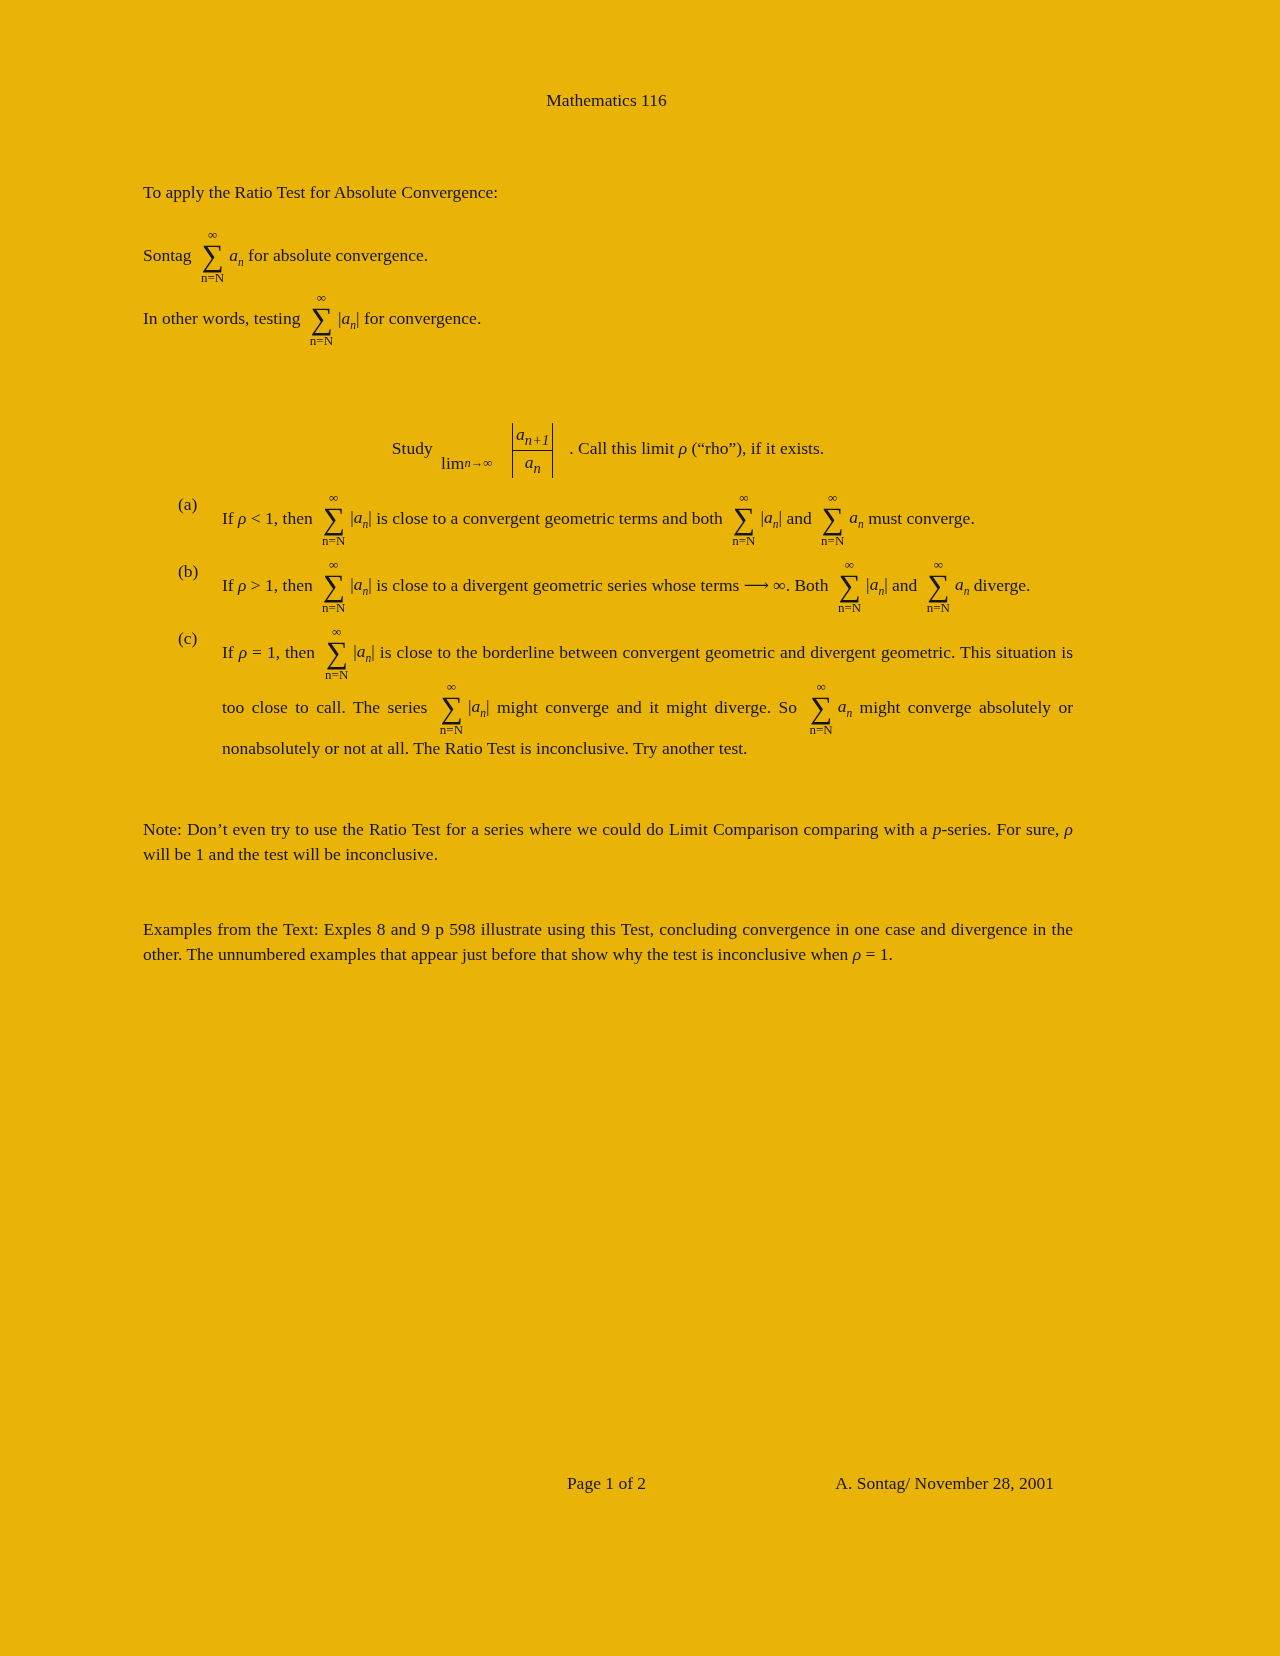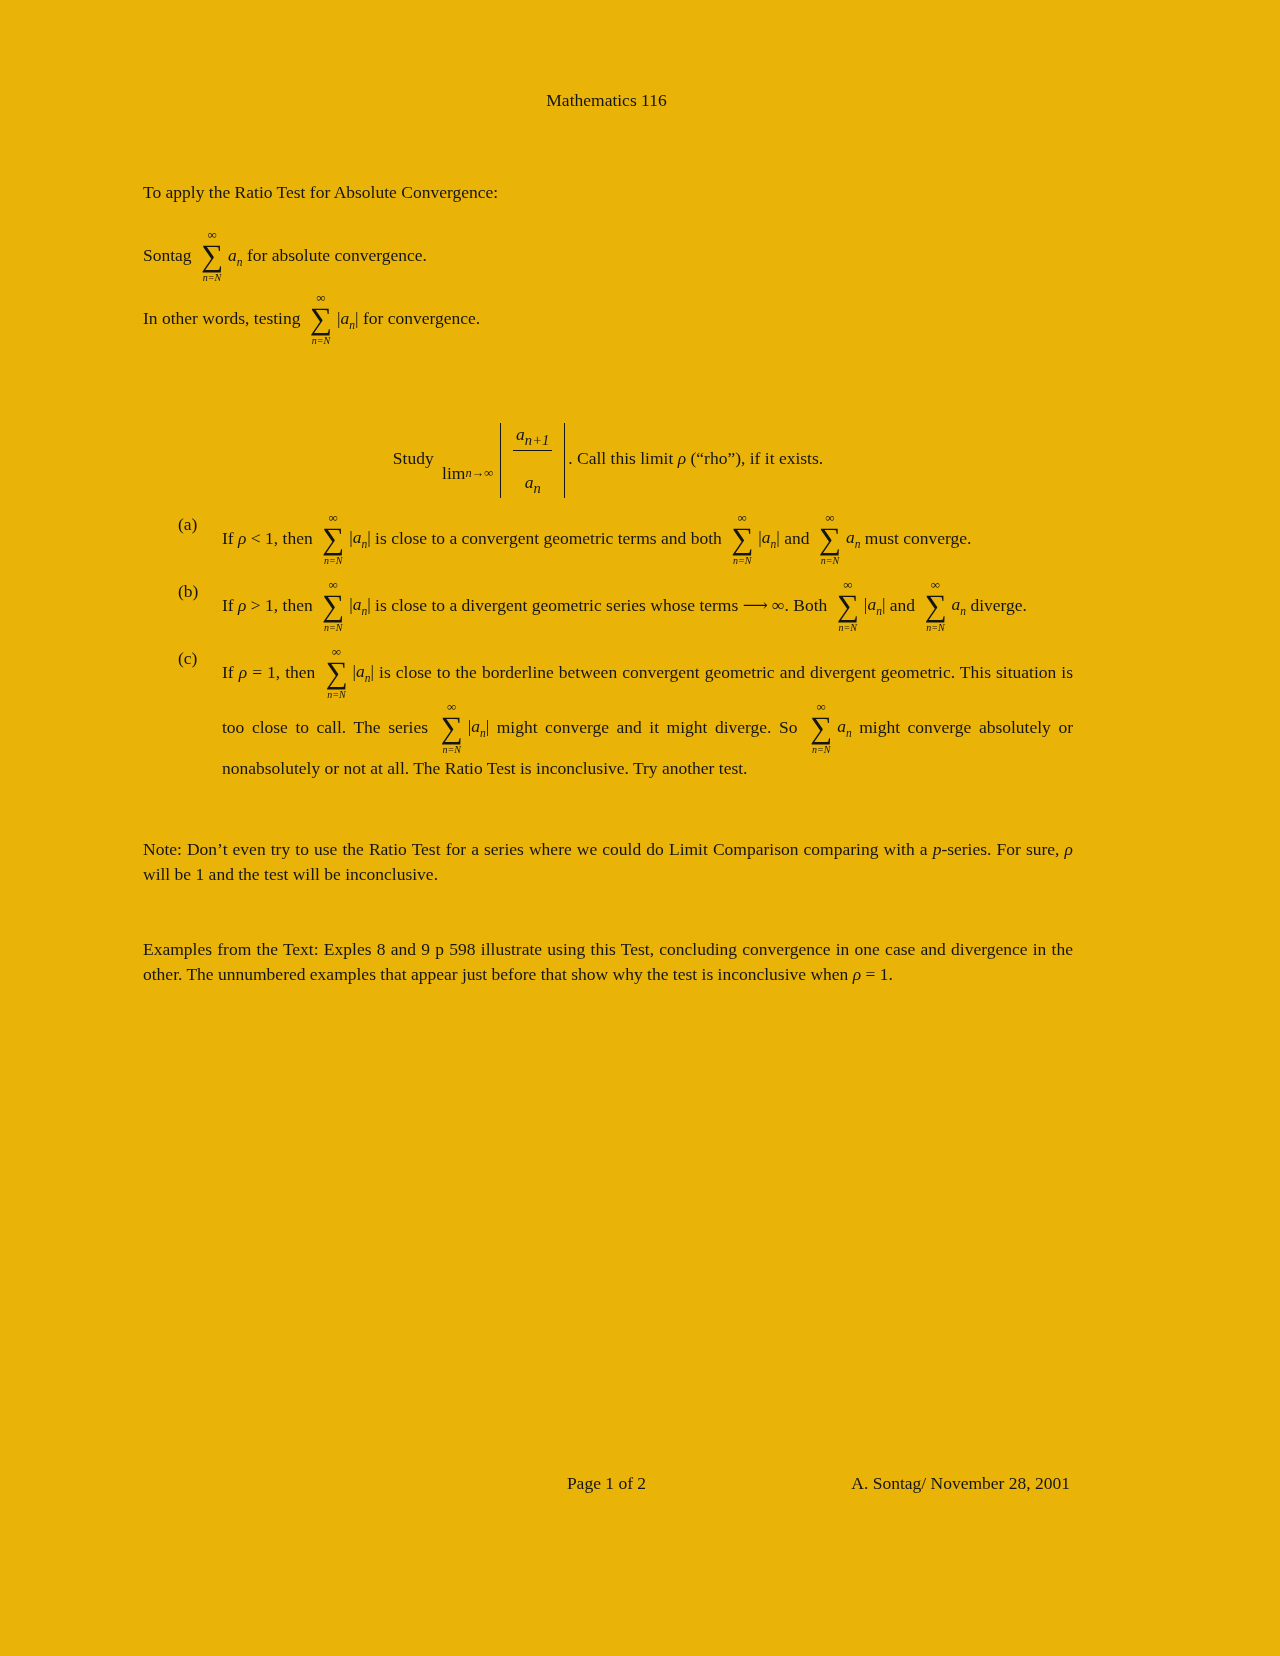--- a/index.html
+++ b/index.html
@@ -30,43 +30,43 @@
   [data-name="para-note"]{ margin-top:56px; }
   [data-name="para-examples"]{ margin-top:50px; }
   .it{ font-style:italic; }
   
   .msum{
     display:inline-flex; flex-direction:column; align-items:center;
     vertical-align:middle; line-height:1; margin:0 5px;
   }
   .msum-top{ font-size:13px; line-height:12px; }
   .msum-sig{ font-size:31px; line-height:30px; }
-  .msum-bot{ font-size:10px; line-height:13px; font-style:italic; }
+  .msum-bot{ font-size:13px; line-height:13px; }
   
   .man sub{ font-size:11.5px; font-style:italic; }
   
   .mlim{
     display:inline-flex; flex-direction:row; align-items:center;
     vertical-align:-15px; line-height:1.05; margin:0 4px;
   }
   .mlim-bot{ font-size:12.5px; font-style:italic; }
   
   .mratio{
     display:inline-flex; flex-direction:column; align-items:center;
     vertical-align:middle; line-height:1.15;
     border-left:1.4px solid #151515; border-right:1.4px solid #151515;
-    padding:1px 12px; margin:0 3px;gap:20px;
+    padding:1px 0; margin:0 16px;
   }
   .mratio .num{ border-bottom:1.2px solid #151515; padding:0 3px 2px; }
   .mratio .den{ padding-top:1px; }
   .footer{
     position:absolute; left:143px; bottom:158px; width:927px; height:25px;
   }
   .f-page{ position:absolute; left:50%; transform:translateX(-50%); }
-  .f-credit{ position:absolute; right:0; }
+  .f-credit{ position:absolute; right:16px; }
 </style>
 </head>
 <body>
 
 <div class="page" data-name="document-page">
   <div class="title" data-name="doc-title">
     <div data-name="title-line-1">Mathematics 116</div>
   </div>
 
   <div class="body" data-name="doc-body">

